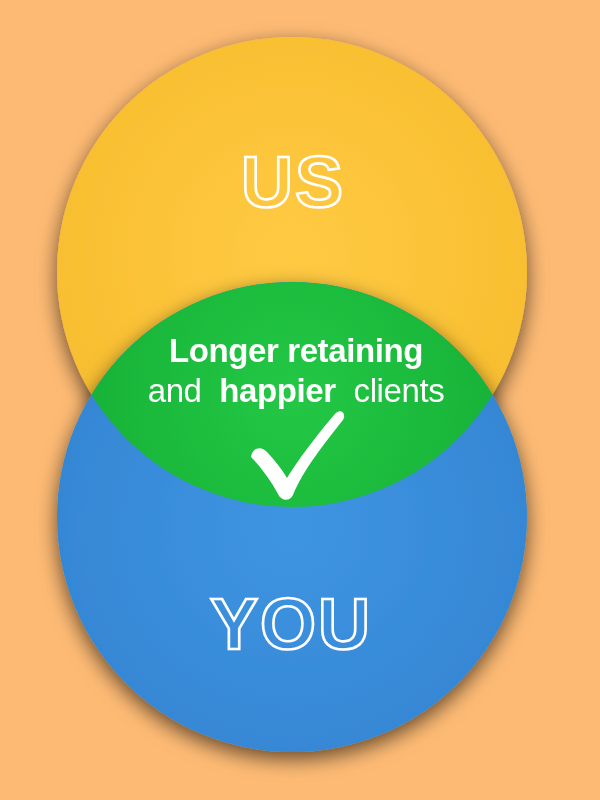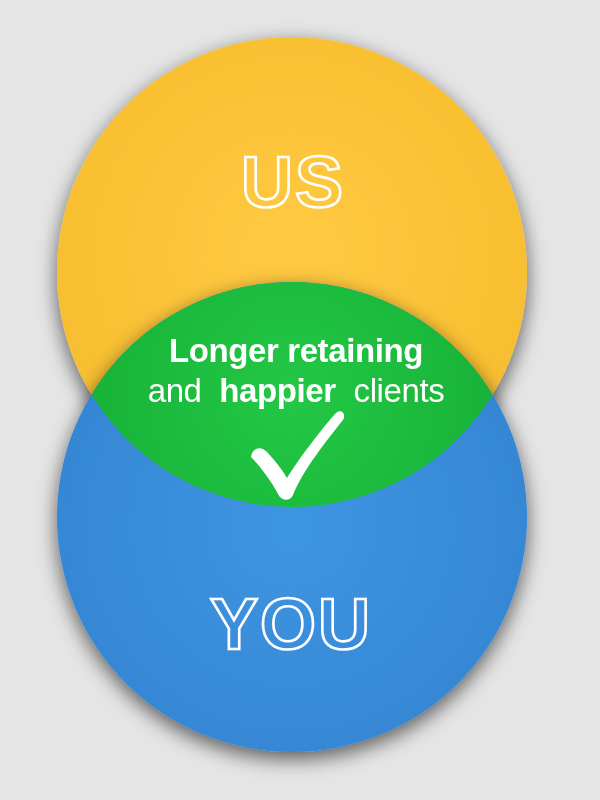--- a/index.html
+++ b/index.html
@@ -9,21 +9,21 @@
   }
   body {
     width: 600px;
     height: 800px;
     overflow: hidden;
   }
   .stage {
     position: relative;
     width: 600px;
     height: 800px;
-    background: #e5e5e5;
+    background: #fdba74;
   }
   svg { display: block; }
 
   .outline-label {
     font-family: "Liberation Sans", sans-serif;
     font-weight: 700;
     fill: none;
     stroke-width: 2.6px;
     letter-spacing: 2px;
     text-anchor: middle;

